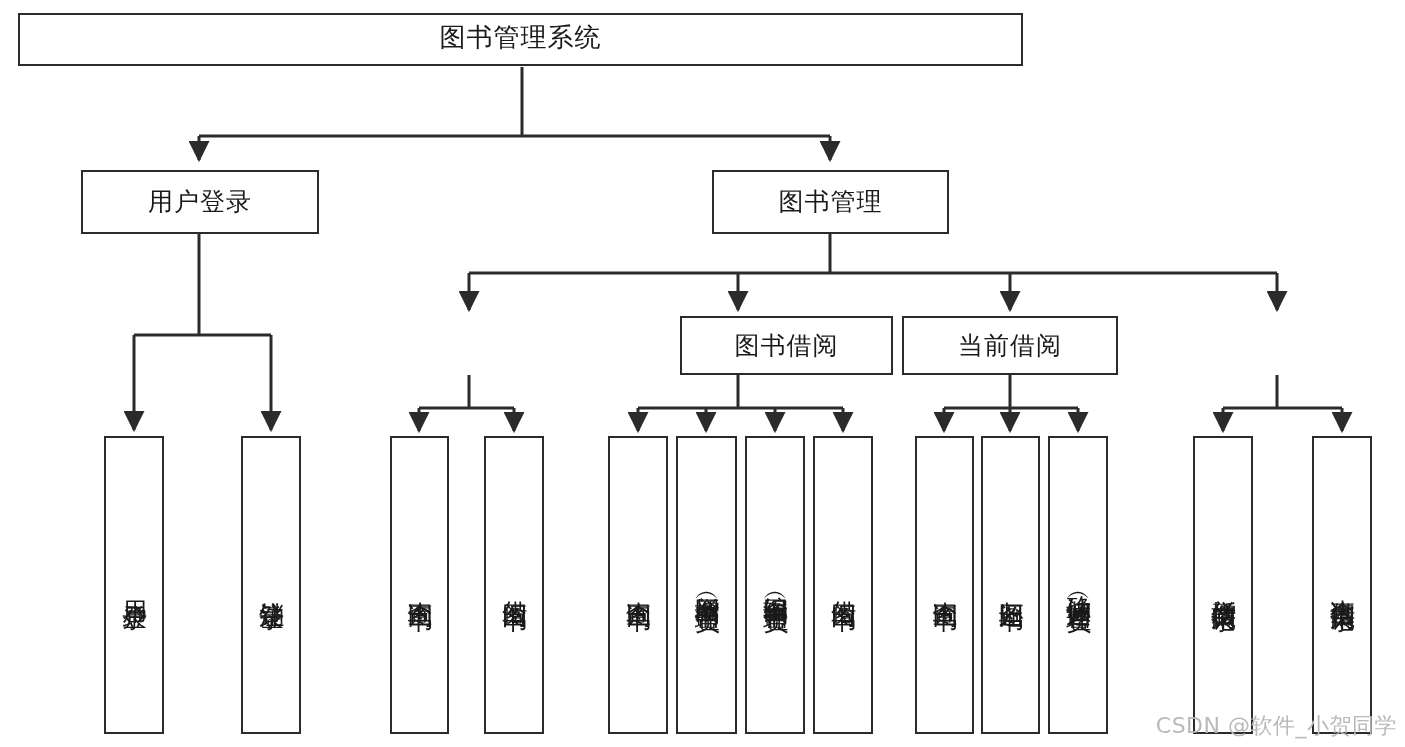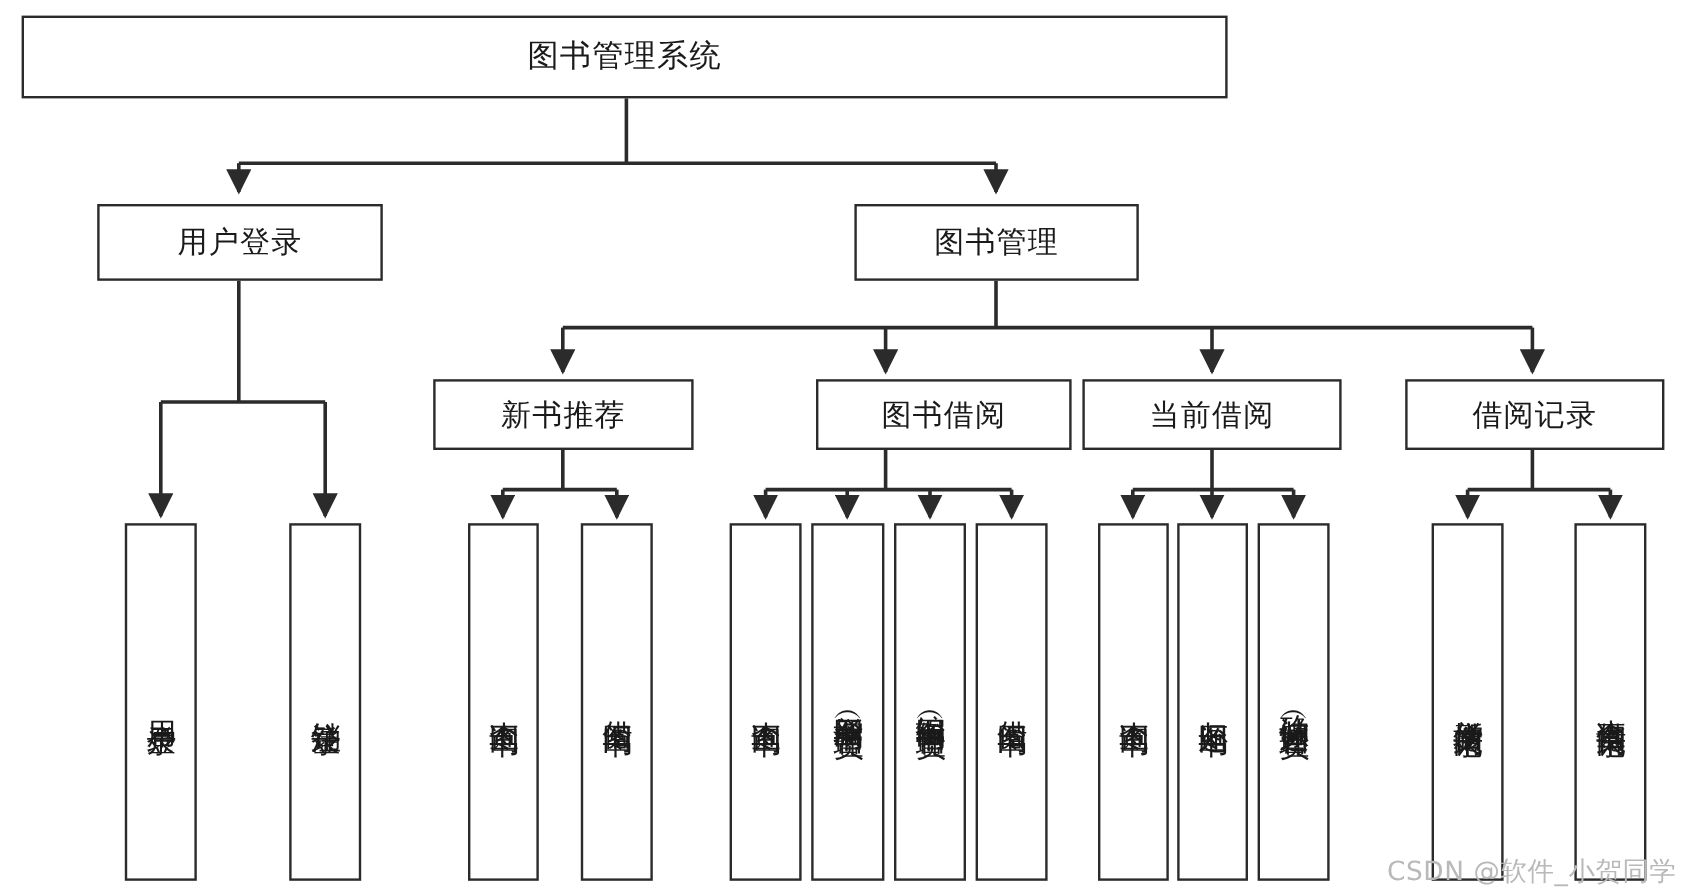--- a/index.html
+++ b/index.html
@@ -115,42 +115,36 @@
       <path d="M 1010 408 L 1010 431" marker-end="url(#arrow)"></path>
       <path d="M 1078 408 L 1078 431" marker-end="url(#arrow)"></path>
 
       <path d="M 1277 375 L 1277 408"></path>
       <path d="M 1223 408 L 1342 408"></path>
       <path d="M 1223 408 L 1223 431" marker-end="url(#arrow)"></path>
       <path d="M 1342 408 L 1342 431" marker-end="url(#arrow)"></path>
     </g>
   </svg>
 
-  <div class="node node-h node-root" style="left:18px; top:13px; width:1005px; height:69px;">
+  <div class="node node-h node-root" style="left:18px; top:13px; width:1005px; height:53px;font-family:Liberation Mono, monospace;">
     <span>图书管理系统</span>
   </div>
 
   <div class="node node-h" style="left:81px; top:170px; width:238px; height:64px;">
     <span>用户登录</span>
   </div>
   <div class="node node-h" style="left:712px; top:170px; width:237px; height:64px;">
     <span>图书管理</span>
   </div>
 
-  <div class="node node-h" style="left:361px; top:316px; width:217px; height:59px;">
-    <span>新书推荐</span>
-  </div>
   <div class="node node-h" style="left:632px; top:316px; width:213px; height:59px;margin-left:48px;">
     <span>图书借阅</span>
   </div>
   <div class="node node-h" style="left:902px; top:316px; width:216px; height:59px;text-align:right;">
     <span>当前借阅</span>
-  </div>
-  <div class="node node-h" style="left:1171px; top:316px; width:216px; height:59px;">
-    <span>借阅记录</span>
   </div>
 
   <div class="node node-v" style="left:104px; top:436px; width:60px; height:298px;">
     <span>用户登录</span>
   </div>
   <div class="node node-v" style="left:241px; top:436px; width:60px; height:298px;">
     <span>注销登录</span>
   </div>
 
   <div class="node node-v" style="left:390px; top:436px; width:59px; height:298px;">

